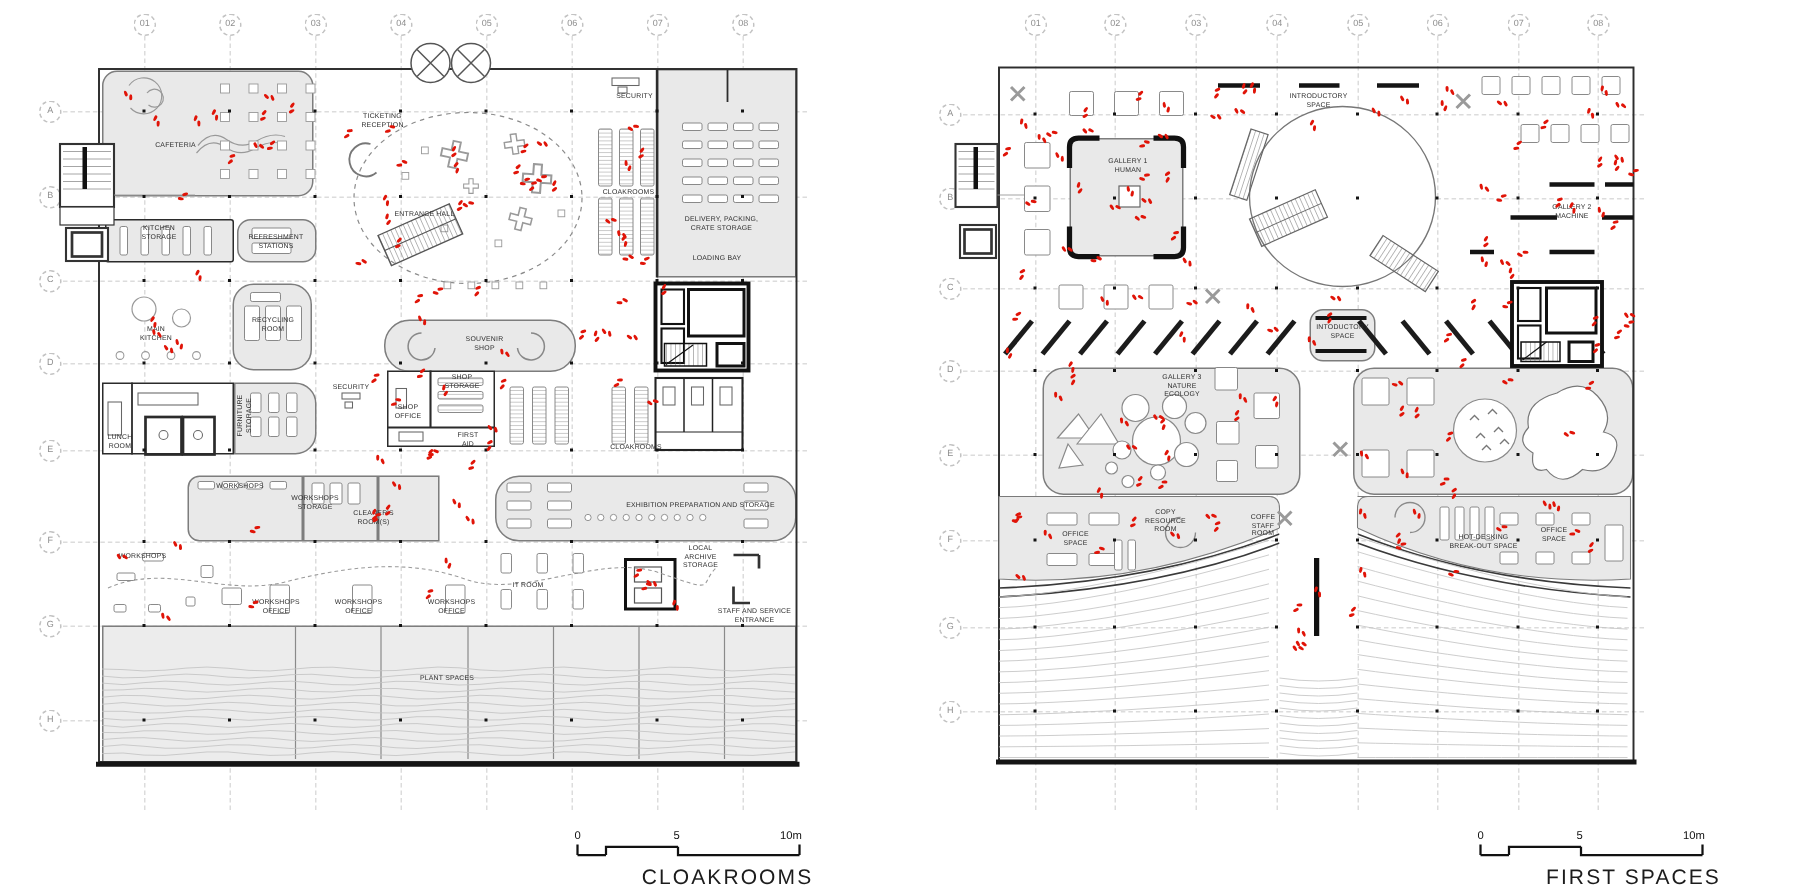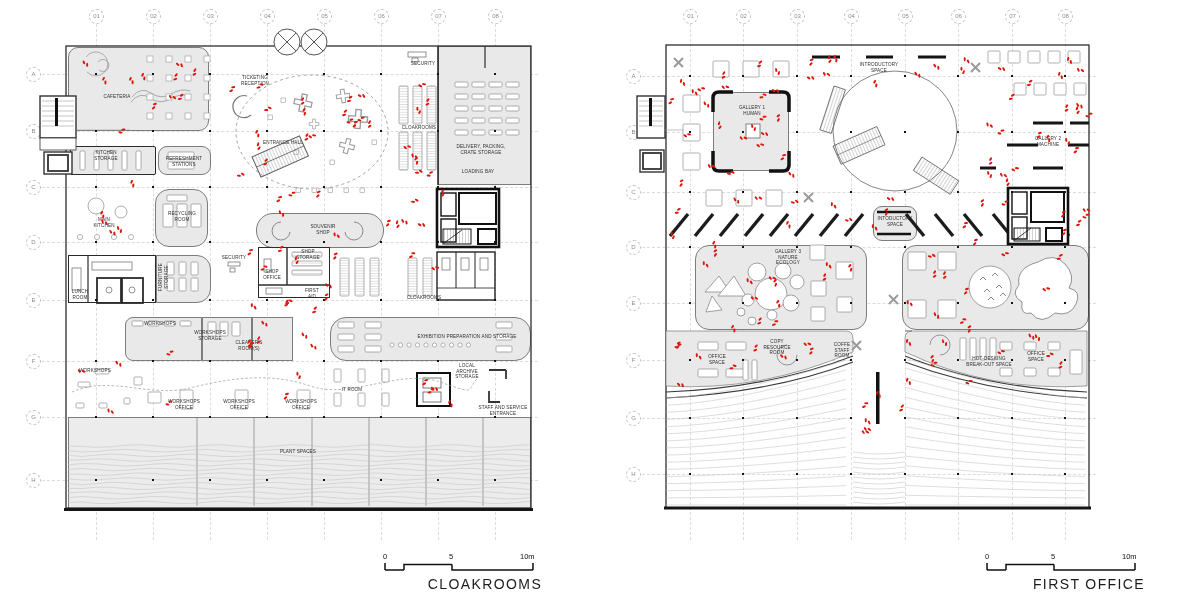--- a/index.html
+++ b/index.html
@@ -1036,14 +1036,14 @@
     <text x="137" y="8" font-size="7.5" fill="#111">10m</text>
   </svg>
   <svg id="sb-first" class="scalebar" width="152" height="22" viewBox="0 0 152 22">
     <path d="M2,12 V19 M2,19 H21 M21,19 V13.5 H69 M69,13.5 V19 H150 M150,19 V12" fill="none" stroke="#111" stroke-width="1.5"></path>
     <text x="0" y="8" font-size="7.5" fill="#111">0</text>
     <text x="66" y="8" font-size="7.5" fill="#111">5</text>
     <text x="137" y="8" font-size="7.5" fill="#111">10m</text>
   </svg>
 
   <div id="title-ground" class="plan-title">CLOAKROOMS</div>
-  <div id="title-first" class="plan-title">FIRST OFFICE</div>
+  <div id="title-first" class="plan-title">FIRST SPACES</div>
 </div>
 
 </body></html>

